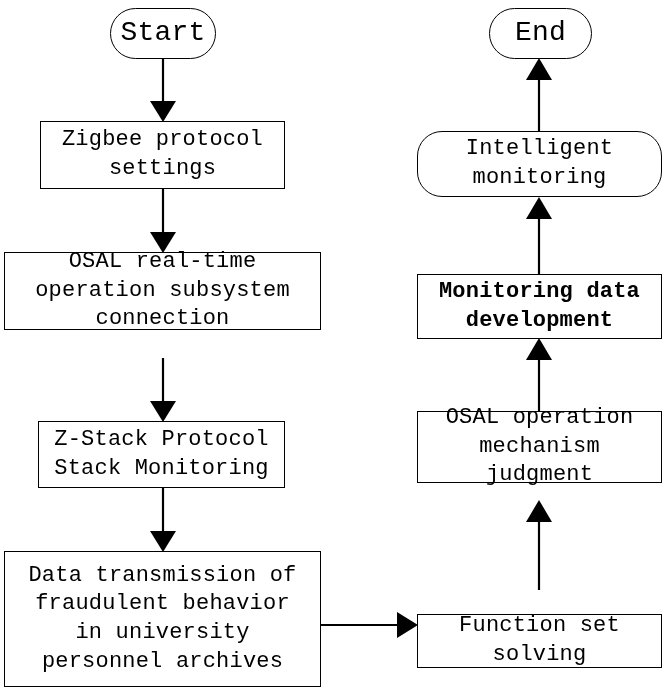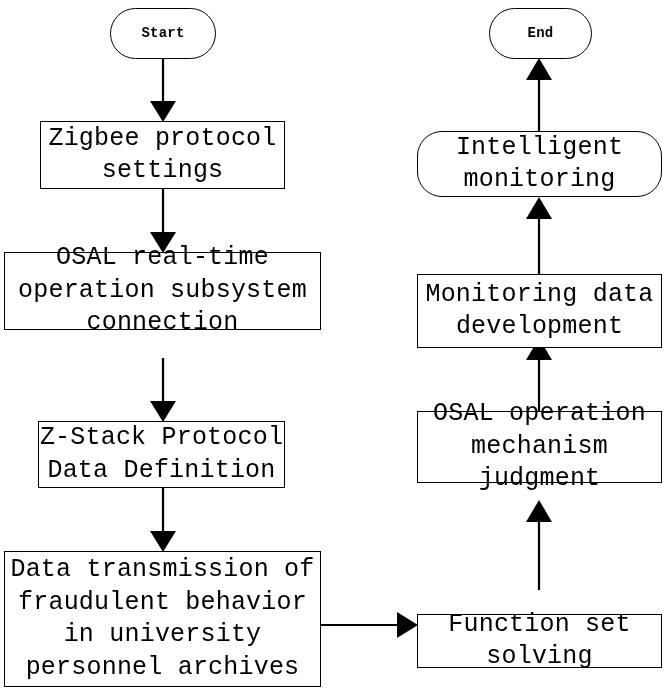--- a/index.html
+++ b/index.html
@@ -29,29 +29,28 @@
     position: absolute;
     box-sizing: border-box;
     border: 1.6px solid #000000;
     background: #ffffff;
     display: flex;
     align-items: center;
     justify-content: center;
     text-align: center;
     color: #000000;
     font-family: "Liberation Mono", "DejaVu Sans Mono", monospace;
-    font-size: 25px;
+    font-size: 22px;
     line-height: 1.30;
     letter-spacing: 0.2px;
     white-space: pre-line;
   }
   .terminator {
     border-radius: 26px;
-    font-size: 14px;
-    font-weight: bold;
+    font-size: 28px;
   }
   .process {
     border-radius: 0;
   }
   .node-label {
     display: block;
     width: 100%;
     white-space: pre-line;
   }
 </style>
@@ -119,42 +118,42 @@
   </div>
 
   <div class="node process" style="left:4px; top:252px; width:317px; height:78px;">
     <span class="node-label">OSAL real-time
 operation subsystem
 connection</span>
   </div>
 
   <div class="node process" style="left:38px; top:421px; width:247px; height:67px;">
     <span class="node-label">Z-Stack Protocol
-Data Definition</span>
+Stack Monitoring</span>
   </div>
 
   <div class="node process" style="left:4px; top:551px; width:317px; height:136px;justify-content:center;">
     <span class="node-label">Data transmission of
 fraudulent behavior
 in university
 personnel archives</span>
   </div>
 
   <div class="node process" style="left:417px; top:590px; width:245px; height:54px;margin-top:24px;">
     <span class="node-label">Function set
 solving</span>
   </div>
 
   <div class="node process" style="left:417px; top:411px; width:245px; height:72px;">
     <span class="node-label">OSAL operation
 mechanism
 judgment</span>
   </div>
 
-  <div class="node process" style="left:417px; top:274px; width:245px; height:74px;">
+  <div class="node process" style="left:417px; top:274px; width:245px; height:65px;font-weight:bold;">
     <span class="node-label">Monitoring data
 development</span>
   </div>
 
   <div class="node process" style="left:417px; top:131px; width:245px; height:66px;border-radius:25px;">
     <span class="node-label">Intelligent
 monitoring</span>
   </div>
 
   <div class="node terminator" style="left:489px; top:8px; width:103px; height:51px;">

